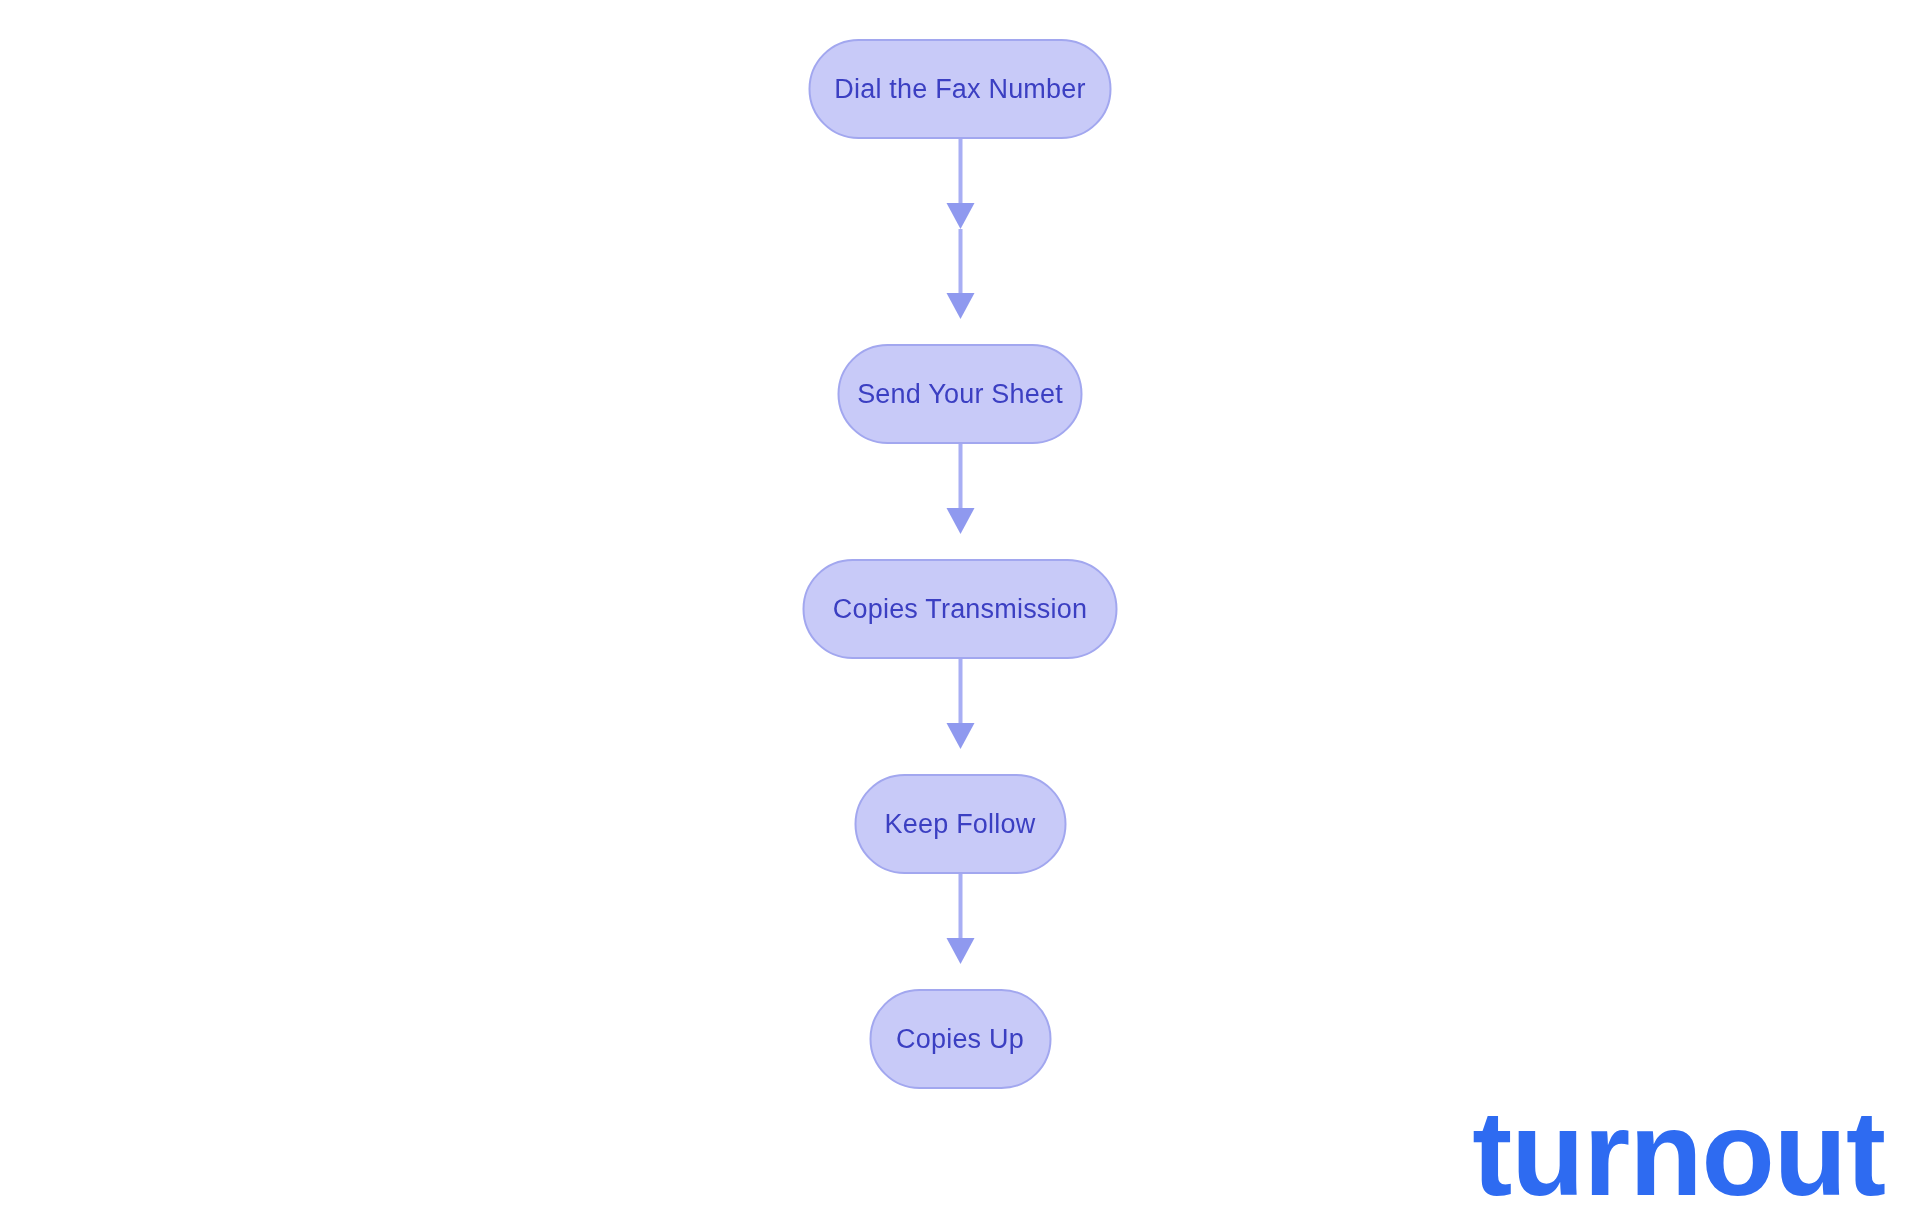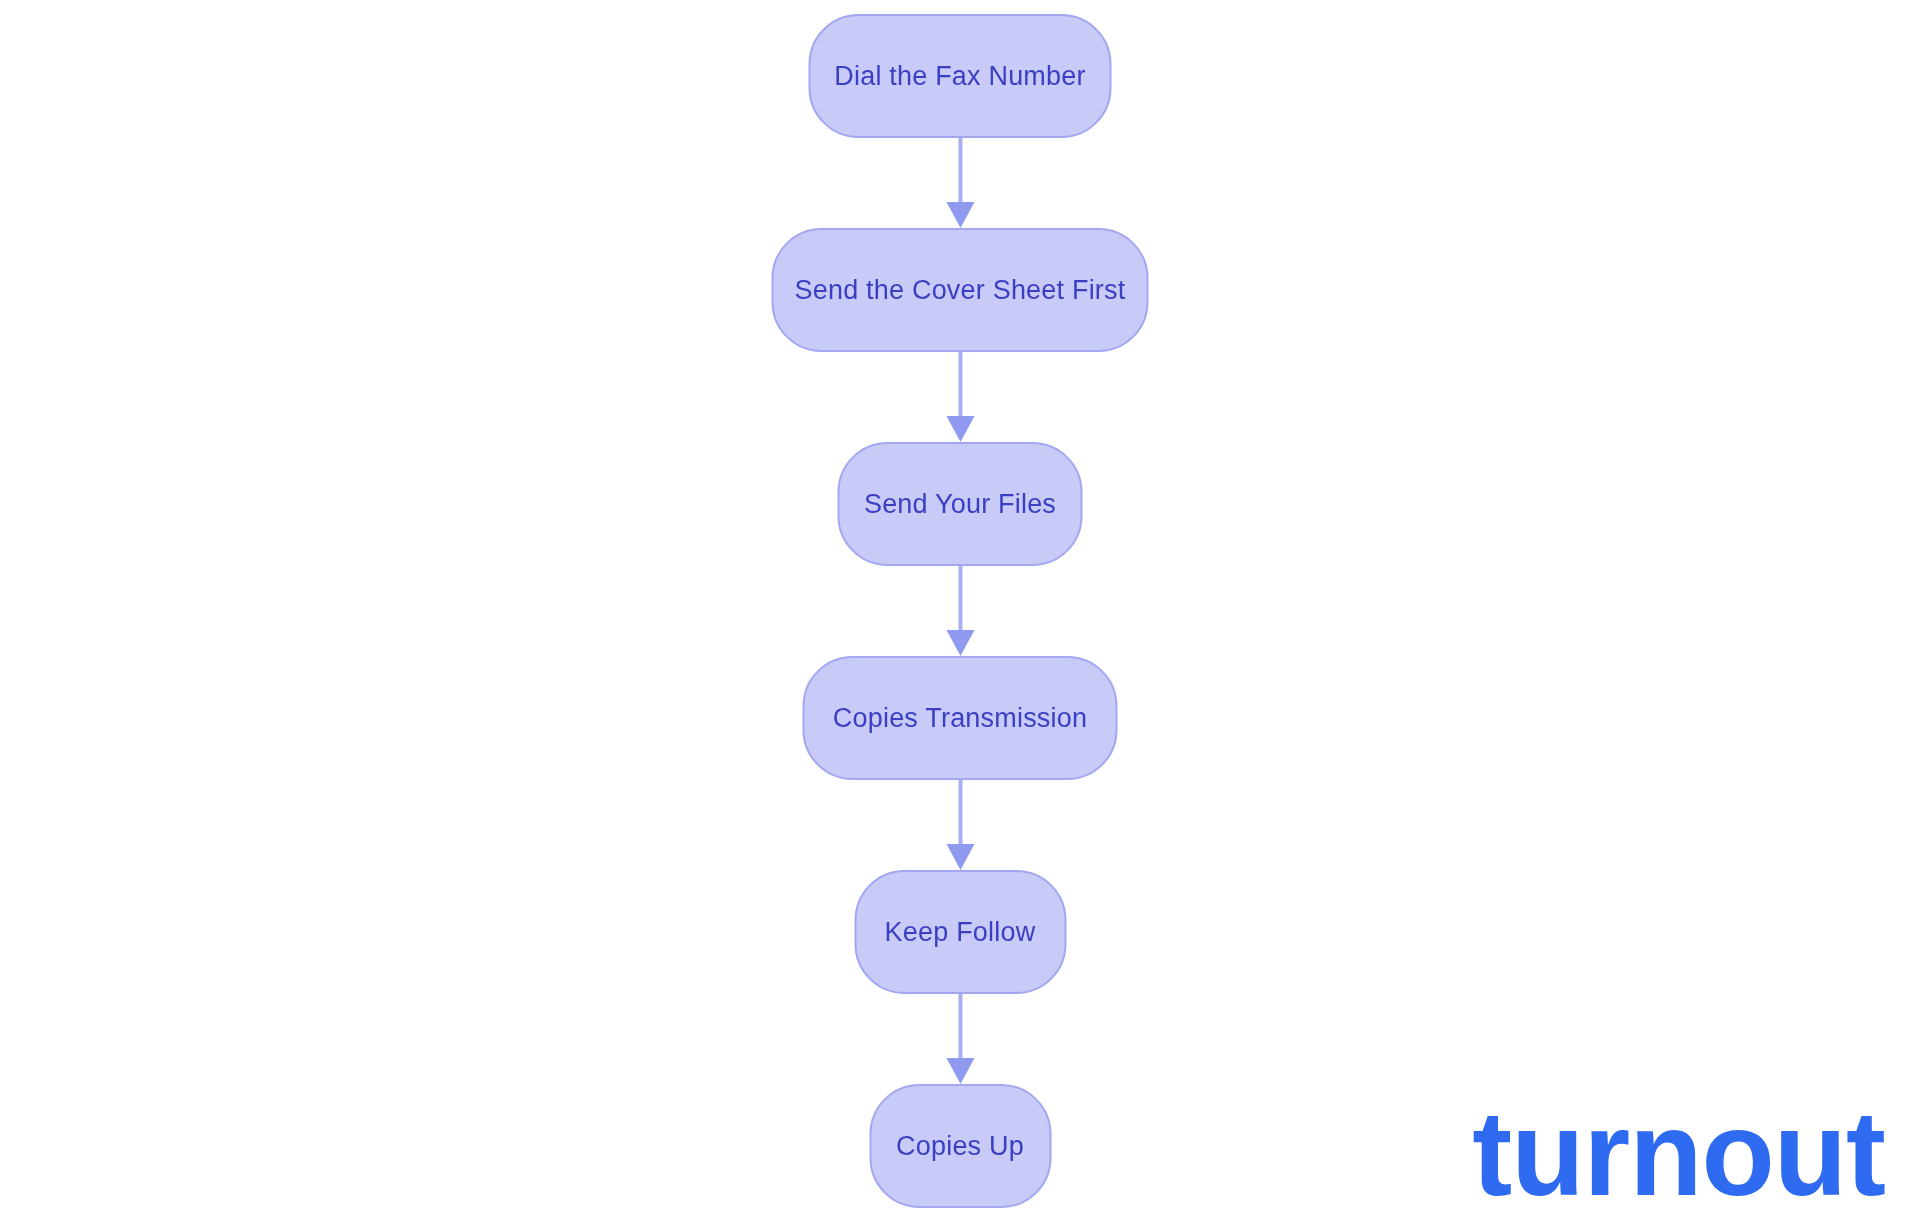--- a/index.html
+++ b/index.html
@@ -18,29 +18,30 @@
   .flow {
     position: absolute;
     left: 960px;
     top: 14px;
     transform: translateX(-50%);
     display: flex;
     flex-direction: column;
     align-items: center;
   }
   .flow-node {
-    height: 124px;
+    height: 100px;
     border-radius: 50px;
     background: var(--node-fill, #c8caf8);
     border: 2px solid var(--node-border, #a2a7ef);
     box-sizing: border-box;
     display: flex;
     align-items: center;
     justify-content: center;
     flex: 0 0 auto;
+    margin-top: 25px;
   }
   .flow-node-label {
     font-size: 27px;
     color: var(--node-text, #3b3fc2);
     white-space: nowrap;
     letter-spacing: 0.2px;
   }
   .arrow-connector {
     height: 90px;
     display: flex;
@@ -78,29 +79,26 @@
 
 <div class="canvas">
   <div class="flow" id="flow">
       <div class="flow-node" style="width: 303px;">
         <span class="flow-node-label">Dial the Fax Number</span>
       </div>
       <div class="arrow-connector">
         <div class="arrow-line"></div>
         <div class="arrow-head"></div>
       </div>
-      <div class="flow-node" style="width: 377px;">
-        <span class="flow-node-label">Send the Cover Sheet First</span>
-      </div>
       <div class="arrow-connector">
         <div class="arrow-line"></div>
         <div class="arrow-head"></div>
       </div>
       <div class="flow-node" style="width: 245px;">
-        <span class="flow-node-label">Send Your Files</span>
+        <span class="flow-node-label">Send Your Sheet</span>
       </div>
       <div class="arrow-connector">
         <div class="arrow-line"></div>
         <div class="arrow-head"></div>
       </div>
       <div class="flow-node" style="width: 315px;">
         <span class="flow-node-label">Copies Transmission</span>
       </div>
       <div class="arrow-connector">
         <div class="arrow-line"></div>

